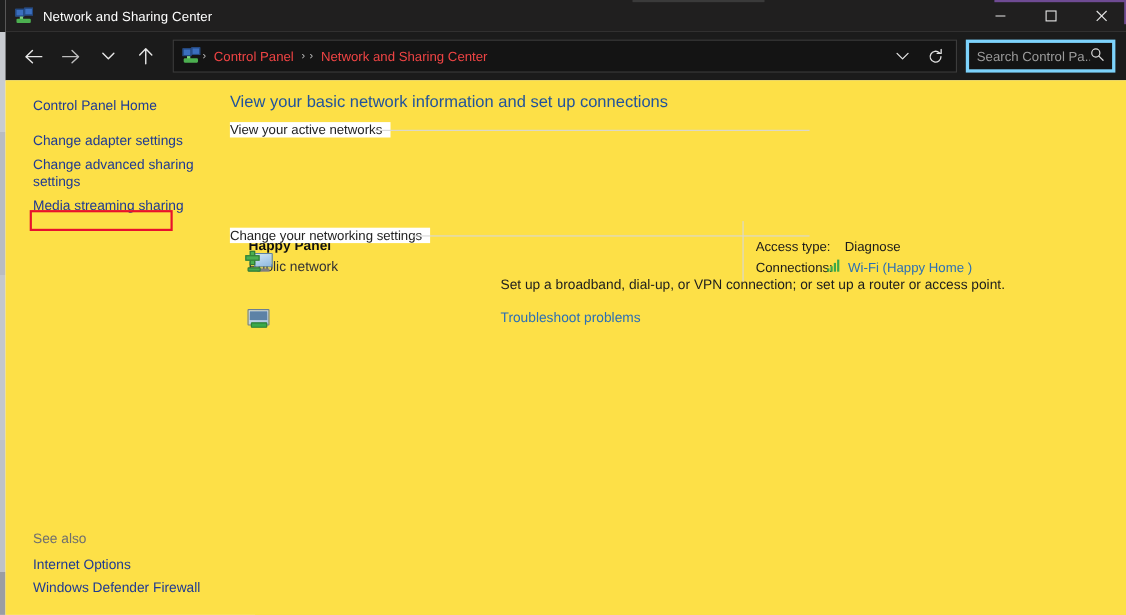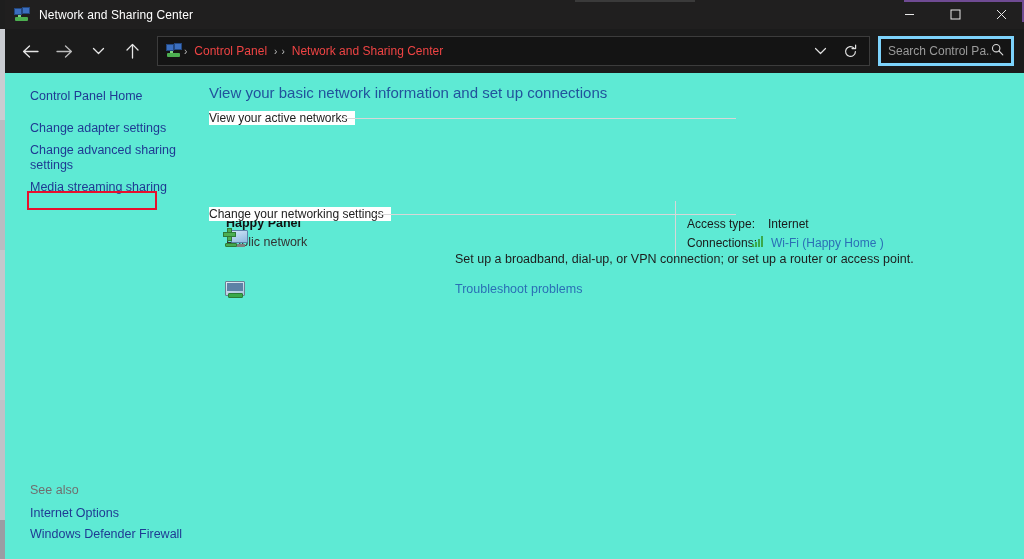--- a/index.html
+++ b/index.html
@@ -118,21 +118,21 @@
   .search-text {
     color: #9b9b9b; font-size: 12px; flex: 1 1 auto;
     white-space: nowrap; overflow: hidden;
   }
   .search-ico { color: #d9d9d9; font-size: 12px; flex: none; }
 
   
   .content {
     position: absolute; left: 5px; top: 73px;
     width: 1019px; height: 486px;
-    background: #5eead4;
+    background: #fde047;
   }
 
   
   .sidebar {
     position: absolute; left: 0; top: 0;
     width: 196px; height: 486px;
   }
   .side-link {
     position: absolute;
     color: #1f3a93; font-size: 12.5px; line-height: 15px;
@@ -387,21 +387,21 @@
 
       <div class="section-head" style="top:38px;">View your active networks</div>
       <div class="section-rule" style="left:140px; top:45px; width:395px;"></div>
 
       <div class="net-name">Happy Panel</div>
       <div class="net-type">Public network</div>
 
       <div class="vdivider"></div>
 
       <div class="detail-label" style="top:144px;">Access type:</div>
-      <div class="detail-value" style="top:144px;">Internet</div>
+      <div class="detail-value" style="top:144px;">Diagnose</div>
 
       <div class="detail-label" style="top:163px;">Connections:</div>
       <div class="wifi-bars">
         <i style="left:0px;  height:3px;"></i>
         <i style="left:3px;  height:5px;"></i>
         <i style="left:6px;  height:8px;"></i>
         <i style="left:9px;  height:11px;"></i>
       </div>
       <div class="conn-link">Wi-Fi (Happy Home )</div>
 

